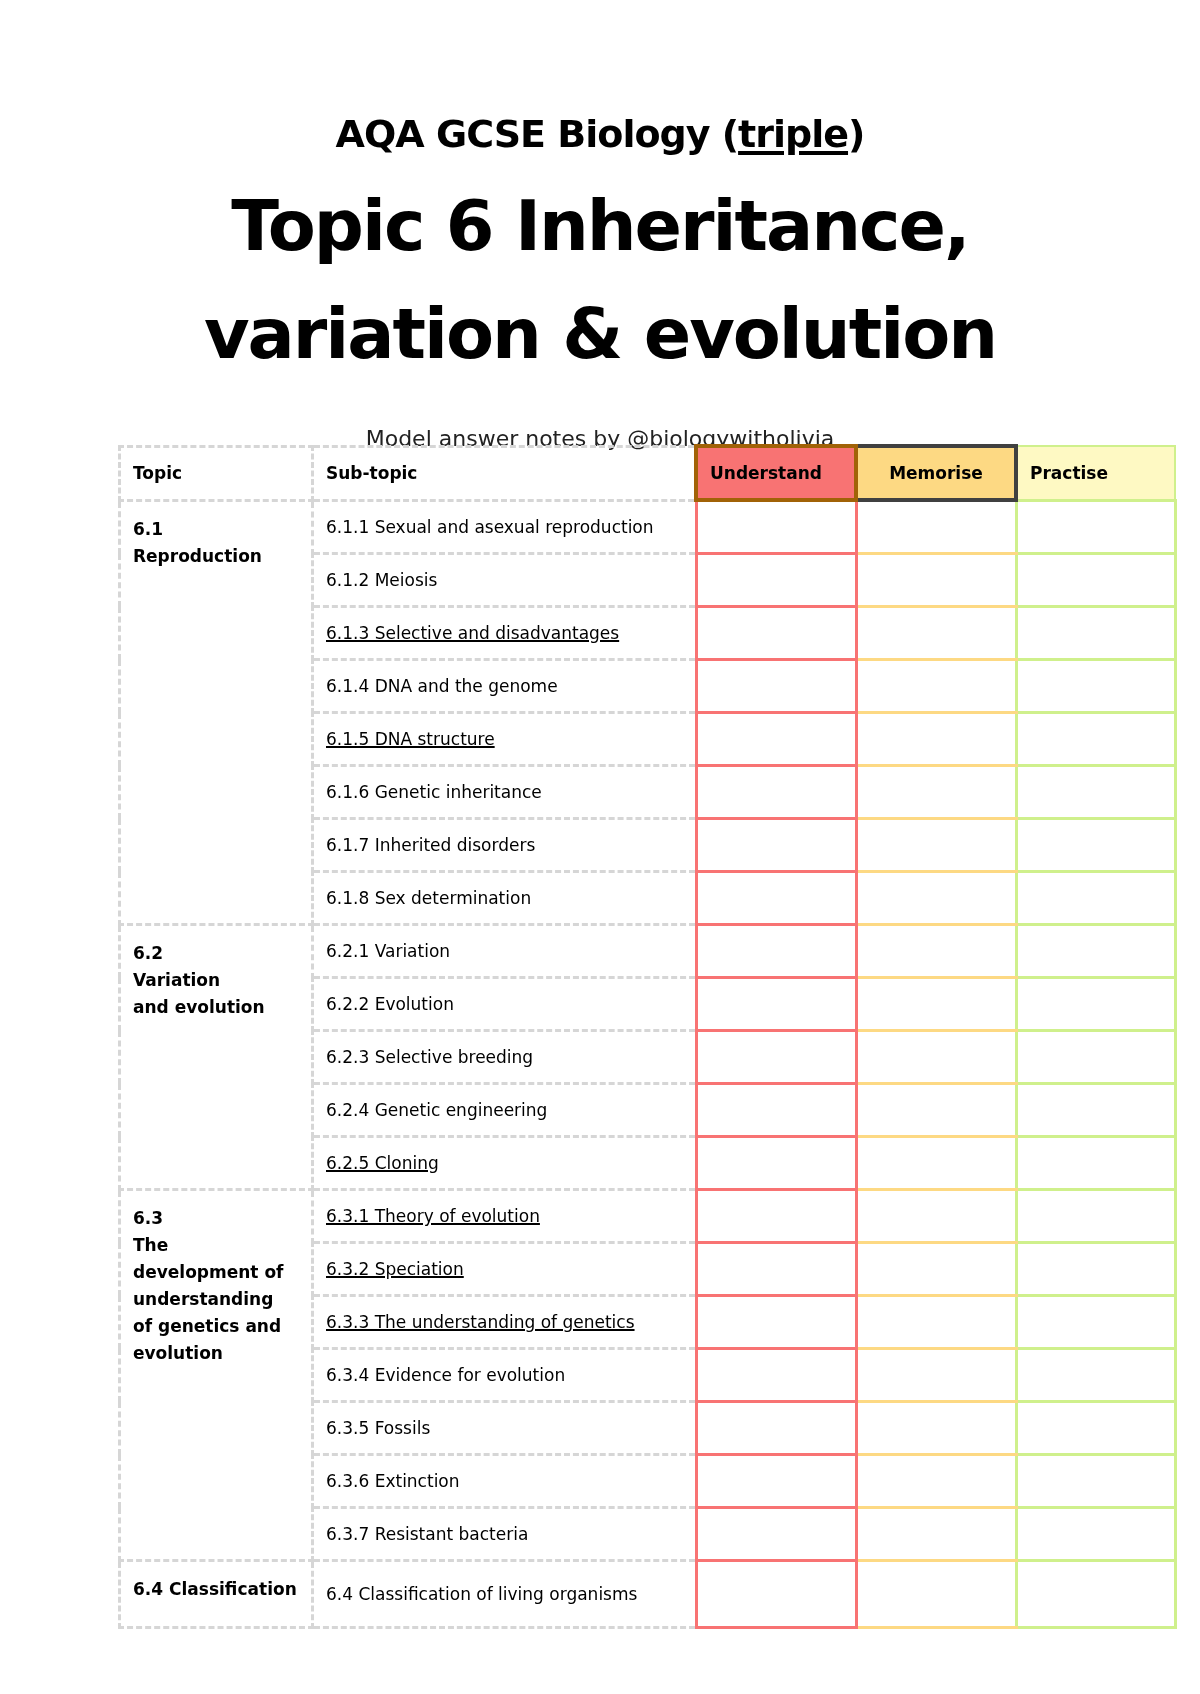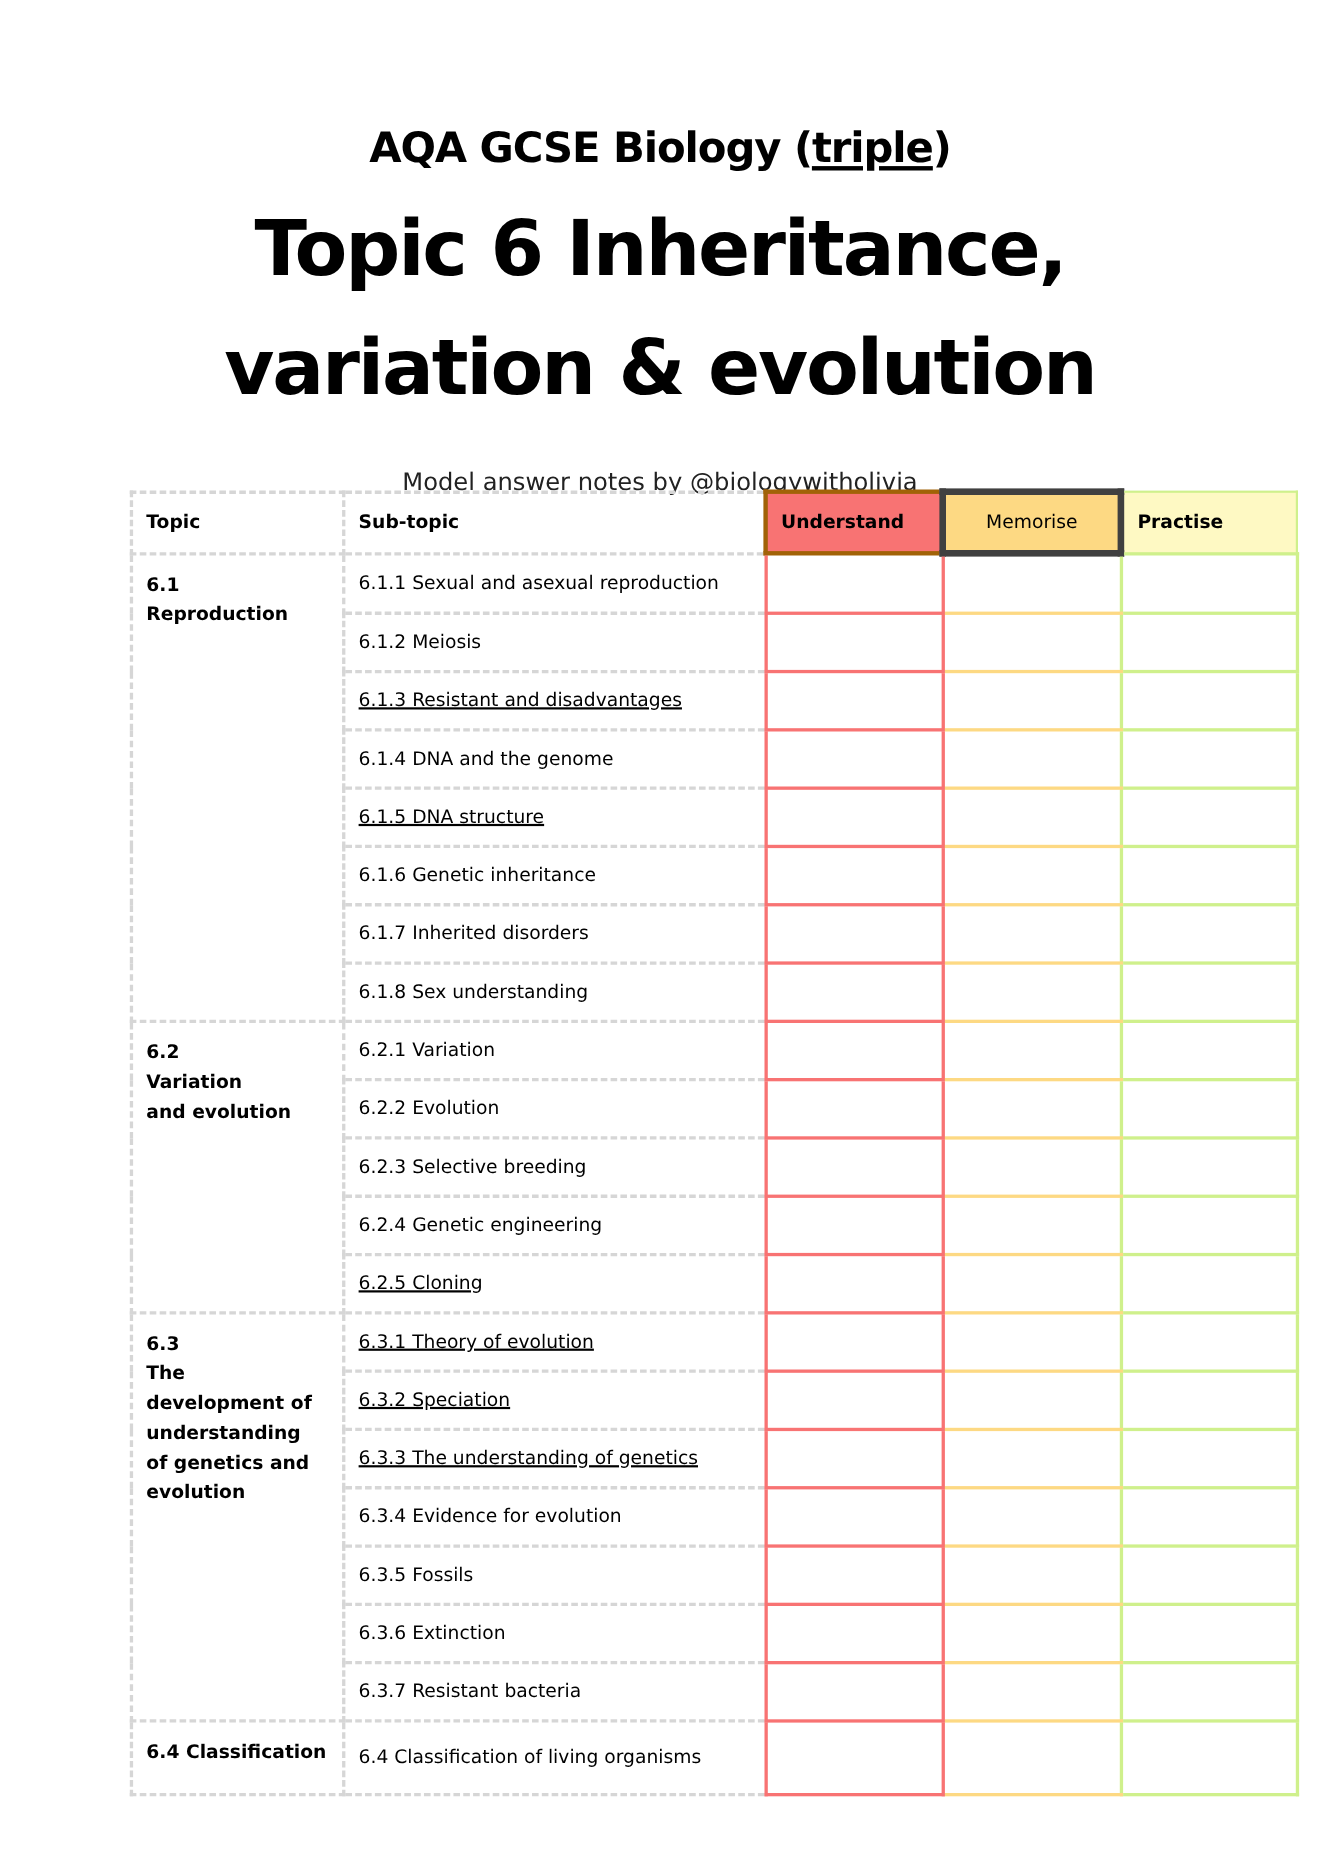--- a/index.html
+++ b/index.html
@@ -8,21 +8,21 @@
   .course { position: absolute; top: 92px; width: 100%; font-size: 38px; font-weight: bold; letter-spacing: -1px; margin-top: 20px; }
   .course .u { text-decoration: underline; text-decoration-thickness: 4px; text-underline-offset: 4px; }
   .topic-title { position: absolute; top: 172px; width: 100%; font-size: 70px; font-weight: bold; letter-spacing: -2px; line-height: 108px; }
   .byline { position: absolute; top: 398px; width: 100%; font-size: 22px; color: #222; margin-top: 28px; }
   table.tracker { position: absolute; left: 118px; top: 444px; width: 972px; border-collapse: collapse; table-layout: fixed; font-size: 17px; }
   table.tracker td, table.tracker th { height: 50px; padding: 0 12px; vertical-align: middle; text-align: left; }
   .c-topic { width: 166px; border: 3px dashed #d6d6d6; vertical-align: top !important; padding-top: 14px !important; font-weight: bold; line-height: 27px; }
   .c-sub { width: 356px; border: 3px dashed #d6d6d6; }
   th.c-sub, th.c-topic { font-weight: bold; padding-top: 0 !important; vertical-align: middle !important; }
   .h-u { background: #f87373; text-align: left; font-weight: bold; border: 4px solid #a16207; }
-  .h-m { background: #fdd983; text-align: center !important; font-weight: normal; border: 6px solid #404040; }
+  .h-m { background: #fdd983; text-align: center !important; font-weight: bold; border: 4px solid #404040; }
   .h-p { background: #fef9c3; text-align: center; font-weight: bold; border: 2px solid #cff08c; }
   .box-u { border: 3px solid #f87373; }
   .box-m { border-top: 3px solid #fdd983; border-bottom: 3px solid #fdd983; border-left: none; border-right: 3px solid #cff08c; }
   .box-p { border: 3px solid #cff08c; }
   .link { text-decoration: underline; text-decoration-thickness: 2px; }
   .col-u, .col-m, .col-p { width: 132px; }
 </style>
 </head>
 <body>
 
@@ -54,21 +54,21 @@
         <td class="box-m"></td>
         <td class="box-p"></td>
       </tr>
       <tr>
         <td class="c-sub"><span>6.1.2 Meiosis</span></td>
         <td class="box-u"></td>
         <td class="box-m"></td>
         <td class="box-p"></td>
       </tr>
       <tr>
-        <td class="c-sub"><span class="link">6.1.3 Resistant and disadvantages</span></td>
+        <td class="c-sub"><span class="link">6.1.3 Selective and disadvantages</span></td>
         <td class="box-u"></td>
         <td class="box-m"></td>
         <td class="box-p"></td>
       </tr>
       <tr>
         <td class="c-sub"><span>6.1.4 DNA and the genome</span></td>
         <td class="box-u"></td>
         <td class="box-m"></td>
         <td class="box-p"></td>
       </tr>
@@ -84,21 +84,21 @@
         <td class="box-m"></td>
         <td class="box-p"></td>
       </tr>
       <tr>
         <td class="c-sub"><span>6.1.7 Inherited disorders</span></td>
         <td class="box-u"></td>
         <td class="box-m"></td>
         <td class="box-p"></td>
       </tr>
       <tr>
-        <td class="c-sub"><span>6.1.8 Sex understanding</span></td>
+        <td class="c-sub"><span>6.1.8 Sex determination</span></td>
         <td class="box-u"></td>
         <td class="box-m"></td>
         <td class="box-p"></td>
       </tr>
       <tr>
         <td class="c-topic" rowspan="5" style="white-space: pre-line;">6.2
 Variation
 and evolution</td>
         <td class="c-sub"><span>6.2.1 Variation</span></td>
         <td class="box-u"></td>

